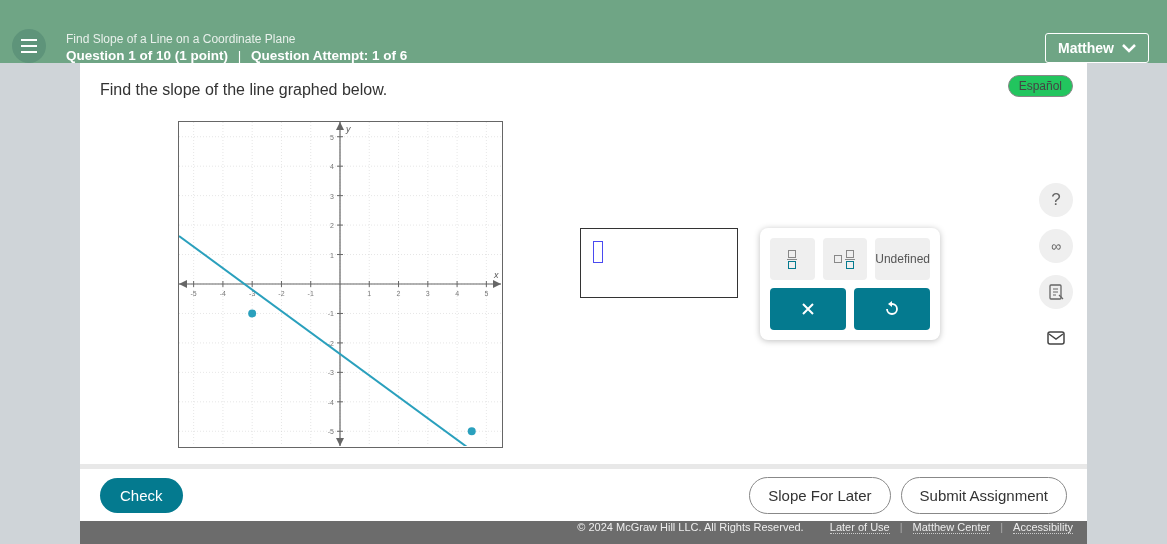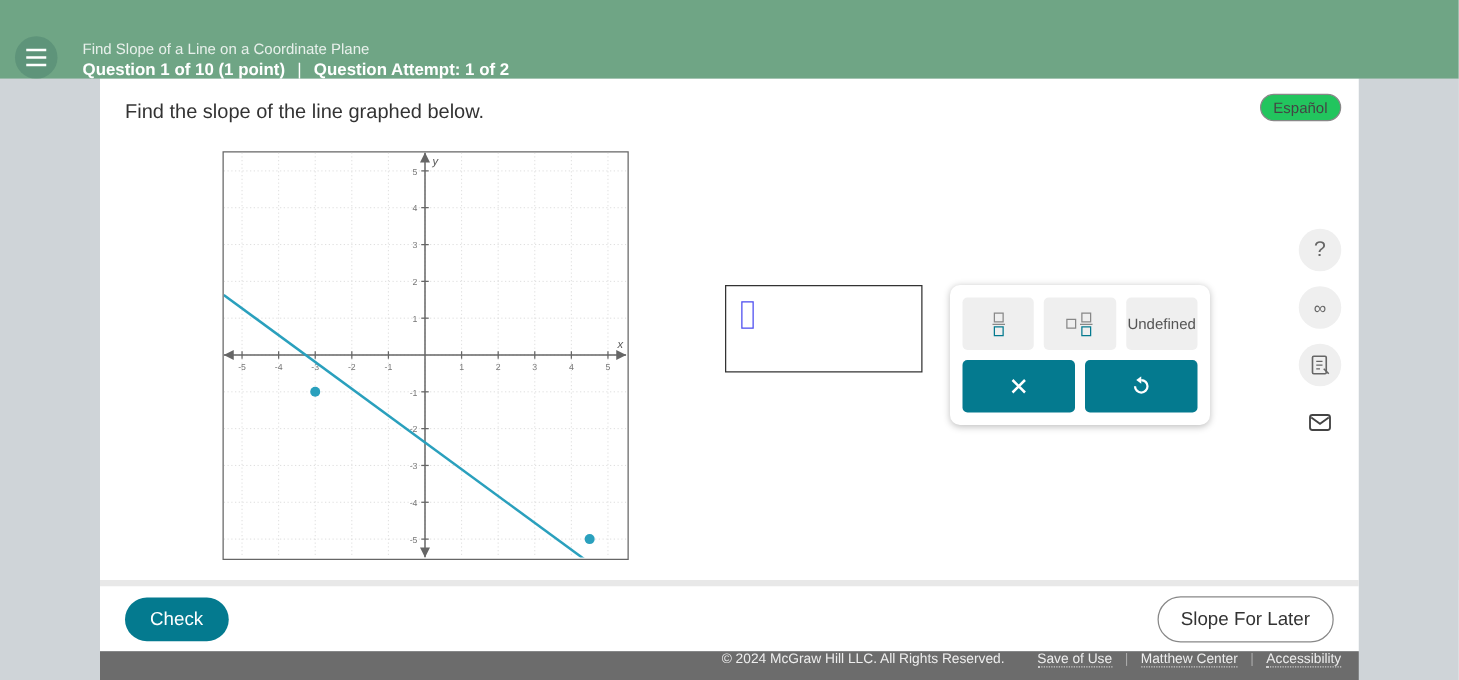--- a/index.html
+++ b/index.html
@@ -17,21 +17,21 @@
   .sidebars { position: absolute; top:63px; width:80px; height:401px; background:#cfd4d8; }
   .sidebars.left{left:0;} .sidebars.right{right:0;}
   .prompt { font-size: 16px; color: #333; font-family: Verdana, sans-serif; }
   .lang-btn { position: absolute; top: 12px; right: 14px; border: 1px solid #888; border-radius: 12px; padding: 3px 10px; font-size: 12px; cursor: pointer; color:#444; background:#22c55e; }
   
   .graph-area { position: absolute; top: 58px; left: 98px; width: 325px; height: 327px; border: 1.5px solid #666; background: #fff; }
   
   .answer-box { position: absolute; top: 165px; left: 500px; width: 158px; height: 70px; border: 1px solid #333; background: #fff; padding: 8px; }
   .cursor-box { display: inline-block; width: 10px; height: 22px; border: 1.5px solid #4a4af0; margin:4px; }
   
-  .keypad { position: absolute; top: 165px; left: 680px; width: 208px; background: #fff; border-radius: 8px; box-shadow: 0 1px 6px rgba(0,0,0,0.25); padding: 10px; }
+  .keypad { position: absolute; top: 165px; left: 680px; width: 180px; background: #fff; border-radius: 8px; box-shadow: 0 1px 6px rgba(0,0,0,0.25); padding: 10px; }
   .keypad-row { display: flex; gap: 8px; margin-bottom: 8px; }
   .keypad-row:last-child { margin-bottom: 0; }
   .key { flex: 1; height: 42px; background: #efefef; border-radius: 4px; display: flex; align-items: center; justify-content: center; cursor: pointer; font-size: 12px; color:#555; }
   .key.teal { background: #047a8f; color: #fff; font-size: 16px; }
   .frac-sym { display: flex; flex-direction: column; align-items: center; gap:1px; }
   .frac-sym .sq { width:8px; height:8px; border:1px solid #888; }
   .frac-sym .bar { width:10px; height:1px; background:#888; }
   .mixed-sym { display:flex; align-items:center; gap:3px; }
   
   .right-tools { position: absolute; right: 14px; top: 120px; display: flex; flex-direction: column; gap: 12px; }
@@ -55,22 +55,28 @@
     <div class="menu-btn">
       <span></span>
         <span></span>
         <span></span>
     </div>
     <div class="header-text">
       <div class="lesson-title">Find Slope of a Line on a Coordinate Plane</div>
       <div class="qinfo">
         <span>Question 1 of 10 (1 point)</span>
         <span class="qinfo-sep">|</span>
-        <span>Question Attempt: 1 of 2</span>
-      </div>
+        <span>Question Attempt: 1 of 6</span>
+      </div>
+    </div>
+    <div class="user-btn">
+      <span>Matthew</span>
+      <svg width="14" height="10" viewBox="0 0 14 10">
+          <path d="M1 2 L7 8 L13 2" stroke="#fff" stroke-width="2.5" fill="none"></path>
+        </svg>
     </div>
   </div>
 
   <div class="sidebars left"></div>
   <div class="sidebars right"></div>
 
   <div class="content">
     <div class="prompt">Find the slope of the line graphed below.</div>
     <div class="lang-btn">Español</div>
 
@@ -214,24 +220,25 @@
             <path d="M2 3 L9 8 L16 3" stroke="#444" fill="none" stroke-width="1.5"></path>
           </svg>
       </div>
     </div>
   </div>
 
   <div class="footer-bar">
     <button class="check-btn">Check</button>
     <div class="spacer"></div>
     <button class="pill-btn">Slope For Later</button>
+    <button class="pill-btn">Submit Assignment</button>
   </div>
 
   <div class="copyright">
     <span>© 2024 McGraw Hill LLC. All Rights Reserved.</span>
     &nbsp;&nbsp;
-    <a>Save of Use</a>
+    <a>Later of Use</a>
     <span class="sep">|</span>
     <a>Matthew Center</a>
     <span class="sep">|</span>
     <a>Accessibility</a>
   </div>
 </div>
 
 </body></html>

